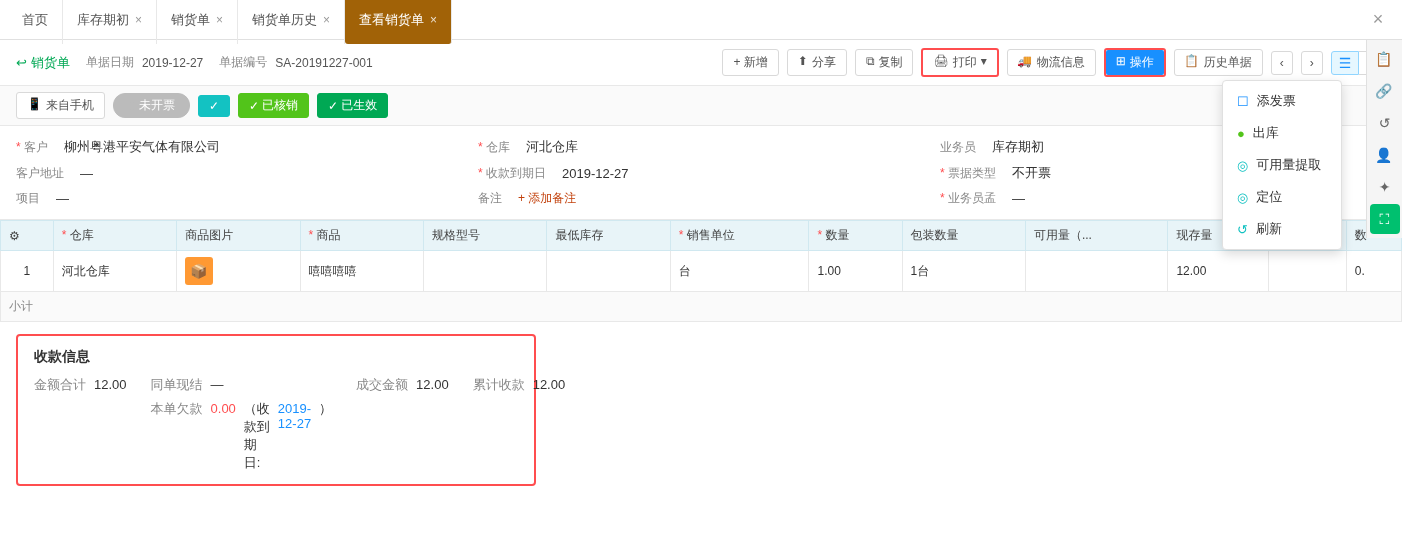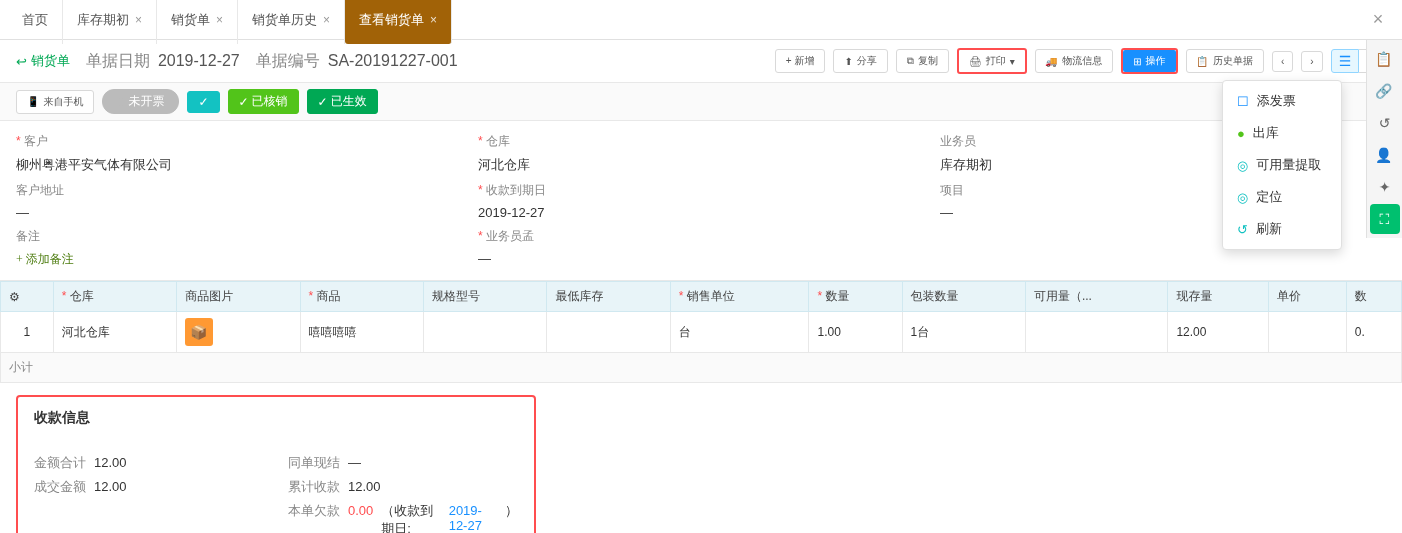--- a/index.html
+++ b/index.html
@@ -26,28 +26,28 @@
     .main-content { background: #fff; min-height: 493px; }
 
     
     .doc-header {
       display: flex; align-items: center; padding: 8px 16px; border-bottom: 1px solid #e8e8e8;
       background: #fff; gap: 16px;
     }
     .doc-type-tag {
       display: flex; align-items: center; gap: 4px; color: #00a854; font-size: 13px; font-weight: 500;
     }
-    .doc-meta { display: flex; align-items: center; gap: 8px; color: #555; font-size: 16px; }
+    .doc-meta { display: flex; align-items: center; gap: 8px; color: #555; font-size: 12px; }
     .doc-meta-label { color: #888; }
     .doc-actions {
       margin-left: auto; display: flex; align-items: center; gap: 8px;
     }
     .action-btn {
-      display: flex; align-items: center; gap: 4px; padding: 4px 10px; border: 1px solid #d9d9d9;
-      border-radius: 3px; cursor: pointer; font-size: 10px; color: #555; background: #fff;
+      display: flex; gap: 4px; padding: 4px 10px; border: 1px solid #d9d9d9;
+      border-radius: 3px; cursor: pointer; font-size: 12px; color: #555; background: #fff;
       white-space: nowrap;
     }
     .action-btn.active-op { background: #1890ff; color: #fff; border-color: #1890ff; }
     .action-btn.print-highlight { border: 2px solid #ff4d4f; }
 
     
     .toolbar-row {
       display: flex; align-items: center; padding: 6px 16px; border-bottom: 1px solid #e8e8e8;
       background: #fafafa; gap: 8px;
     }
@@ -56,25 +56,25 @@
       border-radius: 3px; cursor: pointer; font-size: 12px; color: #555; background: #fff;
     }
     .toolbar-btn.gray { background: #bbb; color: #fff; border-color: #bbb; border-radius: 12px; padding: 3px 14px; }
     .toolbar-btn.teal { background: #13c2c2; color: #fff; border-color: #13c2c2; }
     .toolbar-btn.green2 { background: #52c41a; color: #fff; border-color: #52c41a; }
     .toolbar-btn.green3 { background: #00a854; color: #fff; border-color: #00a854; }
     .dot-gray { width: 8px; height: 8px; border-radius: 50%; background: #bbb; display: inline-block; }
 
     
     .form-section { padding: 12px 16px; display: grid; grid-template-columns: 1fr 1fr 1fr; gap: 8px 16px; }
-    .form-row { display: flex; gap: 6px; flex-direction: column; }
+    .form-row { display: flex; align-items: center; gap: 16px; }
     .form-label { color: #888; font-size: 12px; white-space: nowrap; }
     .form-label.required::before { content: '* '; color: #ff4d4f; }
     .form-value { color: #333; font-size: 13px; }
-    .add-note { color: #4d7c0f; cursor: pointer; font-size: 12px; font-family: Liberation Serif, serif; }
+    .add-note { color: #c2410c; cursor: pointer; font-size: 12px; }
 
     
     .table-wrap { overflow-x: auto; border-top: 1px solid #e8e8e8; }
     table { width: 100%; border-collapse: collapse; font-size: 12px; }
     thead th {
       background: #e8f4f8; border: 1px solid #d0e8f0; padding: 6px 8px;
       text-align: left; white-space: nowrap; font-weight: 500; color: #444;
     }
     thead th .required-star { color: #ff4d4f; }
     tbody td { border: 1px solid #e8e8e8; padding: 6px 8px; vertical-align: middle; }
@@ -86,22 +86,22 @@
       width: 28px; height: 28px; background: #ff9933;
       border-radius: 3px; display: flex; align-items: center; justify-content: center;
       color: #fff; font-size: 14px;
     }
 
     
     .payment-box {
       margin: 12px 16px; border: 2px solid #ff4d4f; border-radius: 4px;
       padding: 12px 16px; max-width: 520px; background: #fff;
     }
-    .payment-title { font-size: 14px; font-weight: bold; margin-bottom: 27px; }
-    .payment-grid { display: grid; grid-template-columns: 1fr 1fr; gap: 6px 24px; }
+    .payment-title { font-size: 14px; font-weight: bold; margin-bottom: 10px; }
+    .payment-grid { display: grid; grid-template-columns: 1fr 1fr 1fr 1fr; gap: 6px 24px; }
     .payment-item { display: flex; gap: 8px; align-items: baseline; font-size: 13px; }
     .payment-label { color: #888; white-space: nowrap; }
     .payment-value { color: #333; }
     .payment-value.red { color: #ff4d4f; }
     .payment-value.date { color: #1890ff; }
 
     
     .right-sidebar {
       position: absolute; right: 0; top: 40px; width: 36px;
       display: flex; flex-direction: column; align-items: center;
@@ -267,20 +267,24 @@
         <span class="form-label">业务员</span>
         <span class="form-value">库存期初</span>
       </div>
       <div class="form-row">
         <span class="form-label">客户地址</span>
         <span class="form-value">—</span>
       </div>
       <div class="form-row">
         <span class="form-label required">收款到期日</span>
         <span class="form-value">2019-12-27</span>
+      </div>
+      <div class="form-row">
+        <span class="form-label required">票据类型</span>
+        <span class="form-value">不开票</span>
       </div>
       <div class="form-row">
         <span class="form-label">项目</span>
         <span class="form-value">—</span>
       </div>
       <div class="form-row">
         <span class="form-label">备注</span>
         <span class="add-note">+ 添加备注</span>
       </div>
       <div class="form-row">

